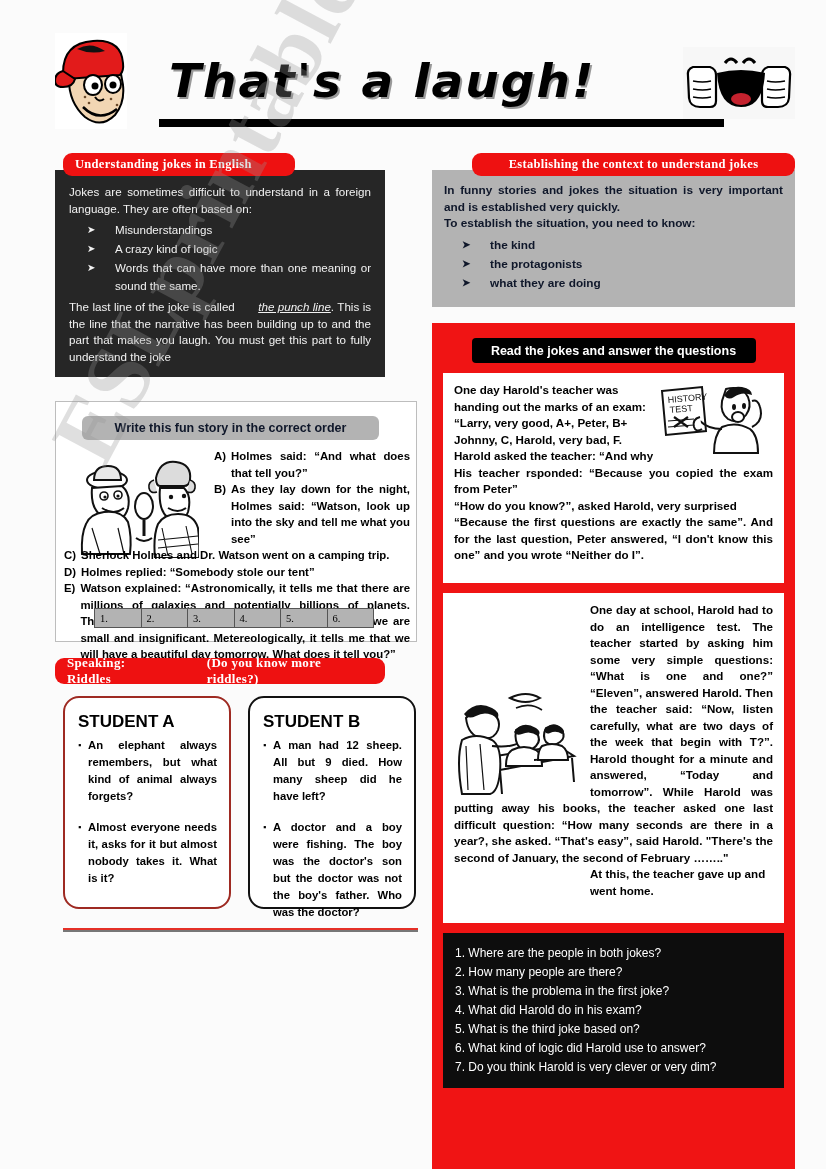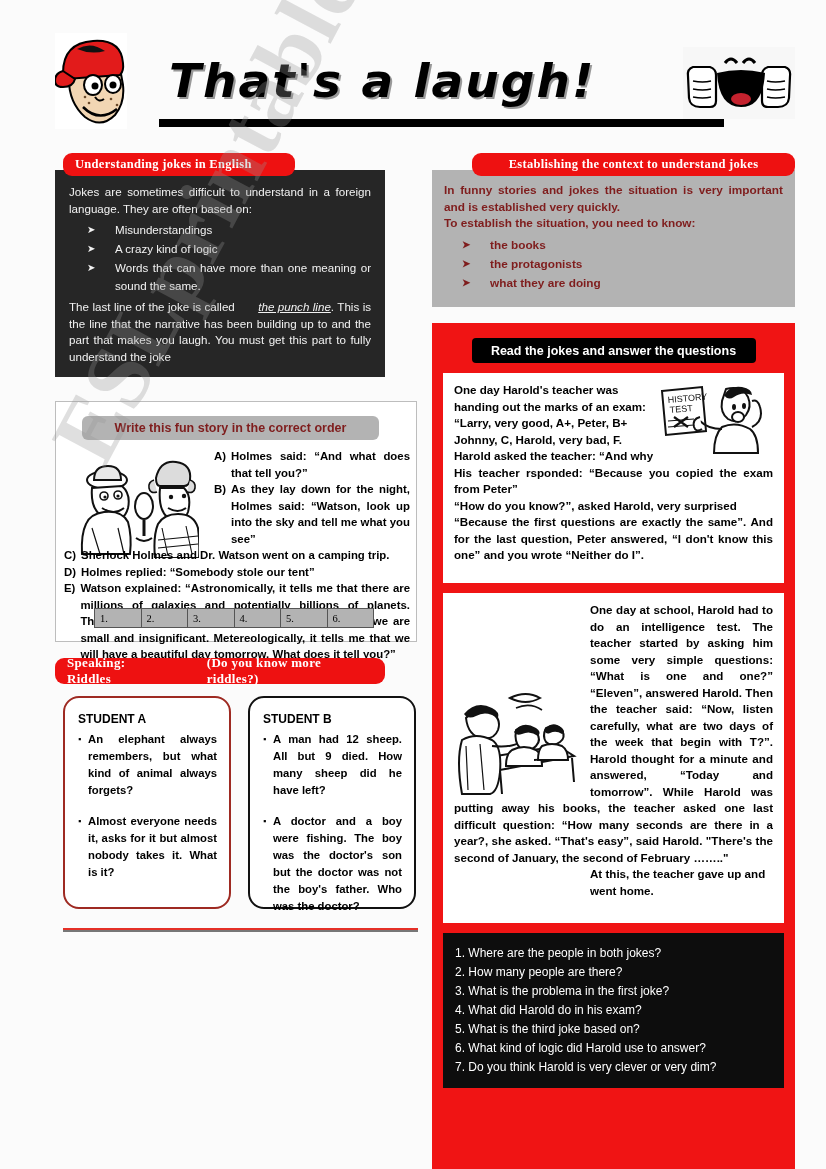--- a/index.html
+++ b/index.html
@@ -93,21 +93,21 @@
     align-items: center;
     padding: 0 12px;
     letter-spacing: .3px;
   }
   .dark-box {
     background: #262626;
     color: #fff;
   }
   .grey-box {
     background: #b3b3b3;
-    color: #7f1d1d;
+    color: #0f172a;
   }
   .txt {
     font-family: "Liberation Sans", sans-serif;
     font-size: 11.6px;
     line-height: 16.5px;
     text-align: justify;
   }
   ul.arrows { list-style: none; margin: 4px 0 4px 0; padding: 0 0 0 18px; }
   ul.arrows li {
     position: relative;
@@ -193,21 +193,21 @@
     position: absolute; top: 543px;
     width: 168px; height: 213px;
     background: #fff;
     border-radius: 16px;
   }
   #riddle-a { left: 8px;  border: 2px solid #9e2a22; }
   #riddle-b { left: 193px; border: 2px solid #111; }
   .riddle-card .hd {
     font-family: "Liberation Sans", sans-serif;
     font-weight: bold;
-    font-size: 12px;
+    font-size: 17px;
     padding: 14px 0 5px 13px;
   }
   .riddle-card ul { list-style: none; margin: 0; padding: 0 12px 0 13px; }
   .riddle-card ul li {
     position: relative;
     padding-left: 10px;
     font-family: "Liberation Sans", sans-serif;
     font-size: 11.3px;
     font-weight: bold;
     line-height: 17px;
@@ -466,21 +466,21 @@
   </div>
 
   <div class="right-col">
 
     <div class="pill" id="context-pill">Establishing the context to understand jokes</div>
 
     <div class="grey-box" id="context-body">
       <div class="txt">In funny stories and jokes the situation is very important and is established very quickly.</div>
       <div class="txt">To establish the situation, you need to know:</div>
       <ul class="arrows txt">
-        <li>the books</li>
+        <li>the kind</li>
         <li>the protagonists</li>
         <li>what they are doing</li>
       </ul>
     </div>
 
     <div id="red-panel">
 
       <div id="read-pill">Read the jokes and answer the questions</div>
 
       <div class="joke-card" id="joke1">

